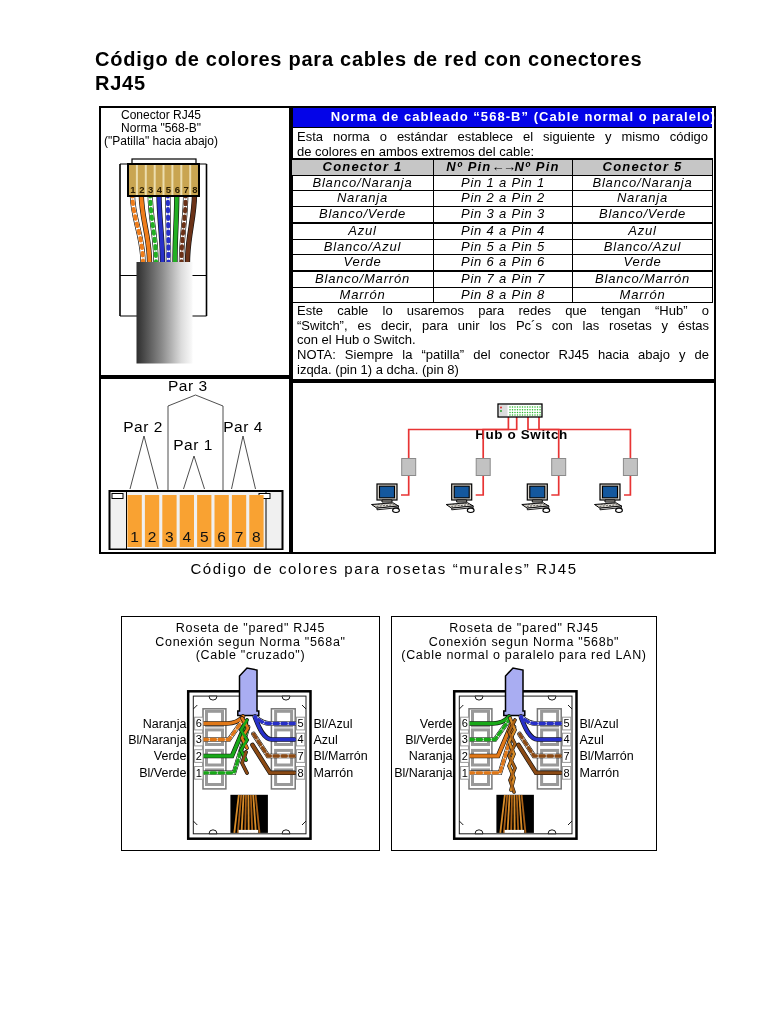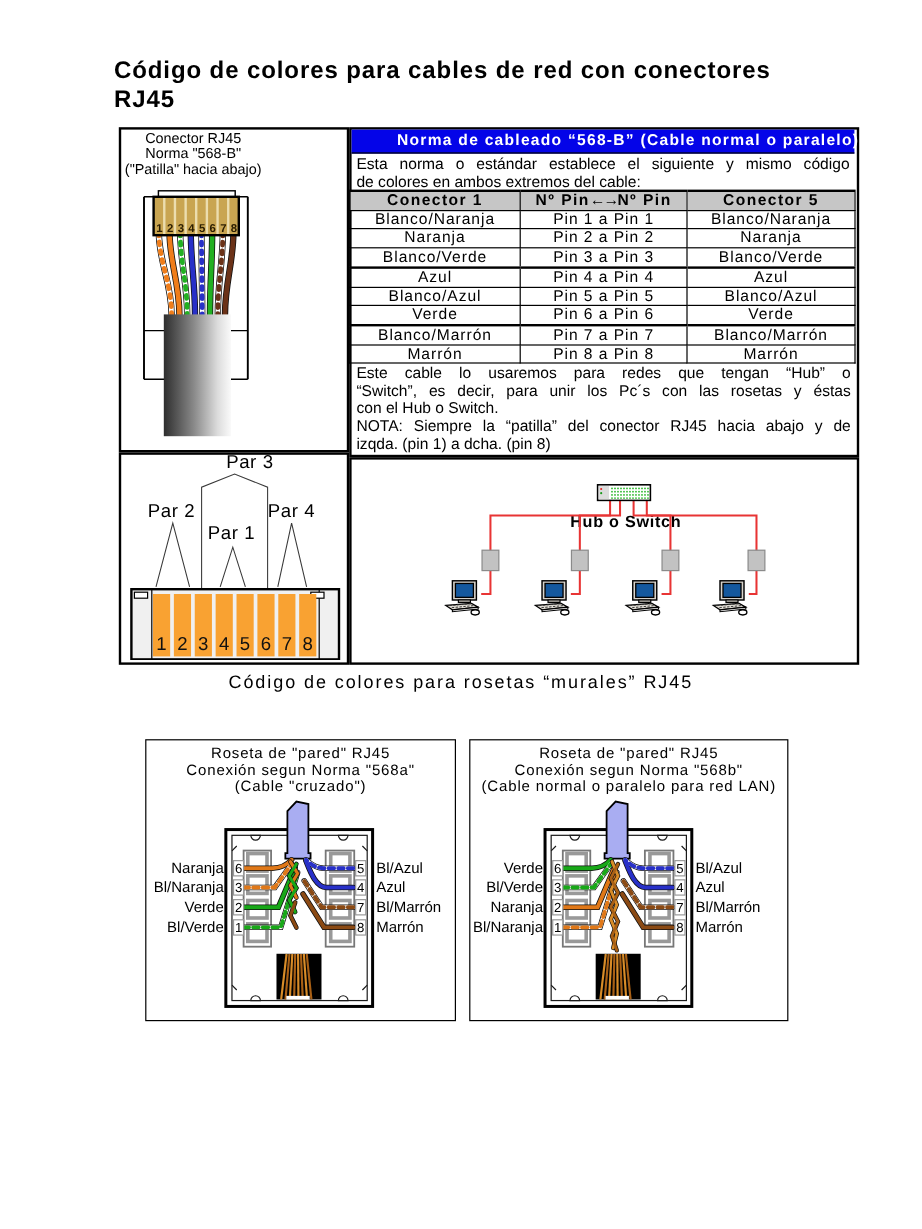--- a/index.html
+++ b/index.html
@@ -29,21 +29,21 @@
     <div>("Patilla" hacia abajo)</div>
   </div>
 
   <div class="abs" style="left:293px;top:107.5px;width:419px;height:19.5px;background:#0404e8;border-bottom:1.5px solid #000;"></div>
   <div class="abs" style="left:297px;top:109px;width:419px;text-align:right;color:#fff;font-weight:bold;font-size:13px;letter-spacing:1.05px;">Norma de cableado “568-B” (Cable normal o paralelo)</div>
   <div class="abs" style="left:297px;top:130px;width:411px;font-size:13px;line-height:14.8px;">
     <div class="j">Esta norma o estándar establece el siguiente y mismo código</div>
     <div style="white-space:nowrap;">de colores en ambos extremos del cable:</div>
   </div>
 
-  <div class="abs" style="left:291px;top:158px;width:421px;">
+  <div class="abs" style="left:291px;top:158px;width:421px;font-style:italic;">
     <table style="border-collapse:collapse;width:421px;table-layout:fixed;font-size:13px;">
       <colgroup>
           <col style="width:142px;">
           <col style="width:139px;">
           <col style="width:140px;">
         </colgroup>
       <tbody>
           <tr style="height:12.3px;line-height:14.2px;background:#c6c6c6;font-weight:bold;">
         <td class="c1">Conector 1</td>
             <td class="c1">Nº Pin<span style="letter-spacing:-1.5px;">←→</span>Nº Pin</td>
@@ -202,21 +202,21 @@
         <text x="53" y="165">2</text>
         <text x="70.4" y="165">3</text>
         <text x="87.8" y="165">4</text>
       <text x="105.2" y="165">5</text>
         <text x="122.6" y="165">6</text>
         <text x="140" y="165">7</text>
         <text x="157.4" y="165">8</text>
     </g>
   </svg>
   <div class="abs" style="left:99px;top:379px;width:190px;">
-    <div class="abs" style="left:69px;top:-2px;width:60px;text-align:right;font-size:15.5px;letter-spacing:0.5px;">Par 3</div>
+    <div class="abs" style="left:69px;top:-2px;width:60px;text-align:left;font-size:15.5px;letter-spacing:0.5px;">Par 3</div>
     <div class="abs" style="left:14px;top:39px;width:60px;text-align:center;font-size:15.5px;letter-spacing:0.5px;">Par 2</div>
     <div class="abs" style="left:64px;top:57px;width:60px;text-align:center;font-size:15.5px;letter-spacing:0.5px;">Par 1</div>
     <div class="abs" style="left:114px;top:39px;width:60px;text-align:center;font-size:15.5px;letter-spacing:0.5px;">Par 4</div>
   </div>
 
   <svg class="abs" style="left:291px;top:381px;" width="421" height="169" viewBox="0 0 421 169">
     <defs>
       <g id="pc">
         <rect x="6" y="0" width="20" height="16" fill="#d8d4cc" stroke="#000" stroke-width="1.2"></rect>
         <rect x="8.5" y="2.2" width="15" height="11.6" fill="#14589e" stroke="#000" stroke-width="1.1"></rect>

